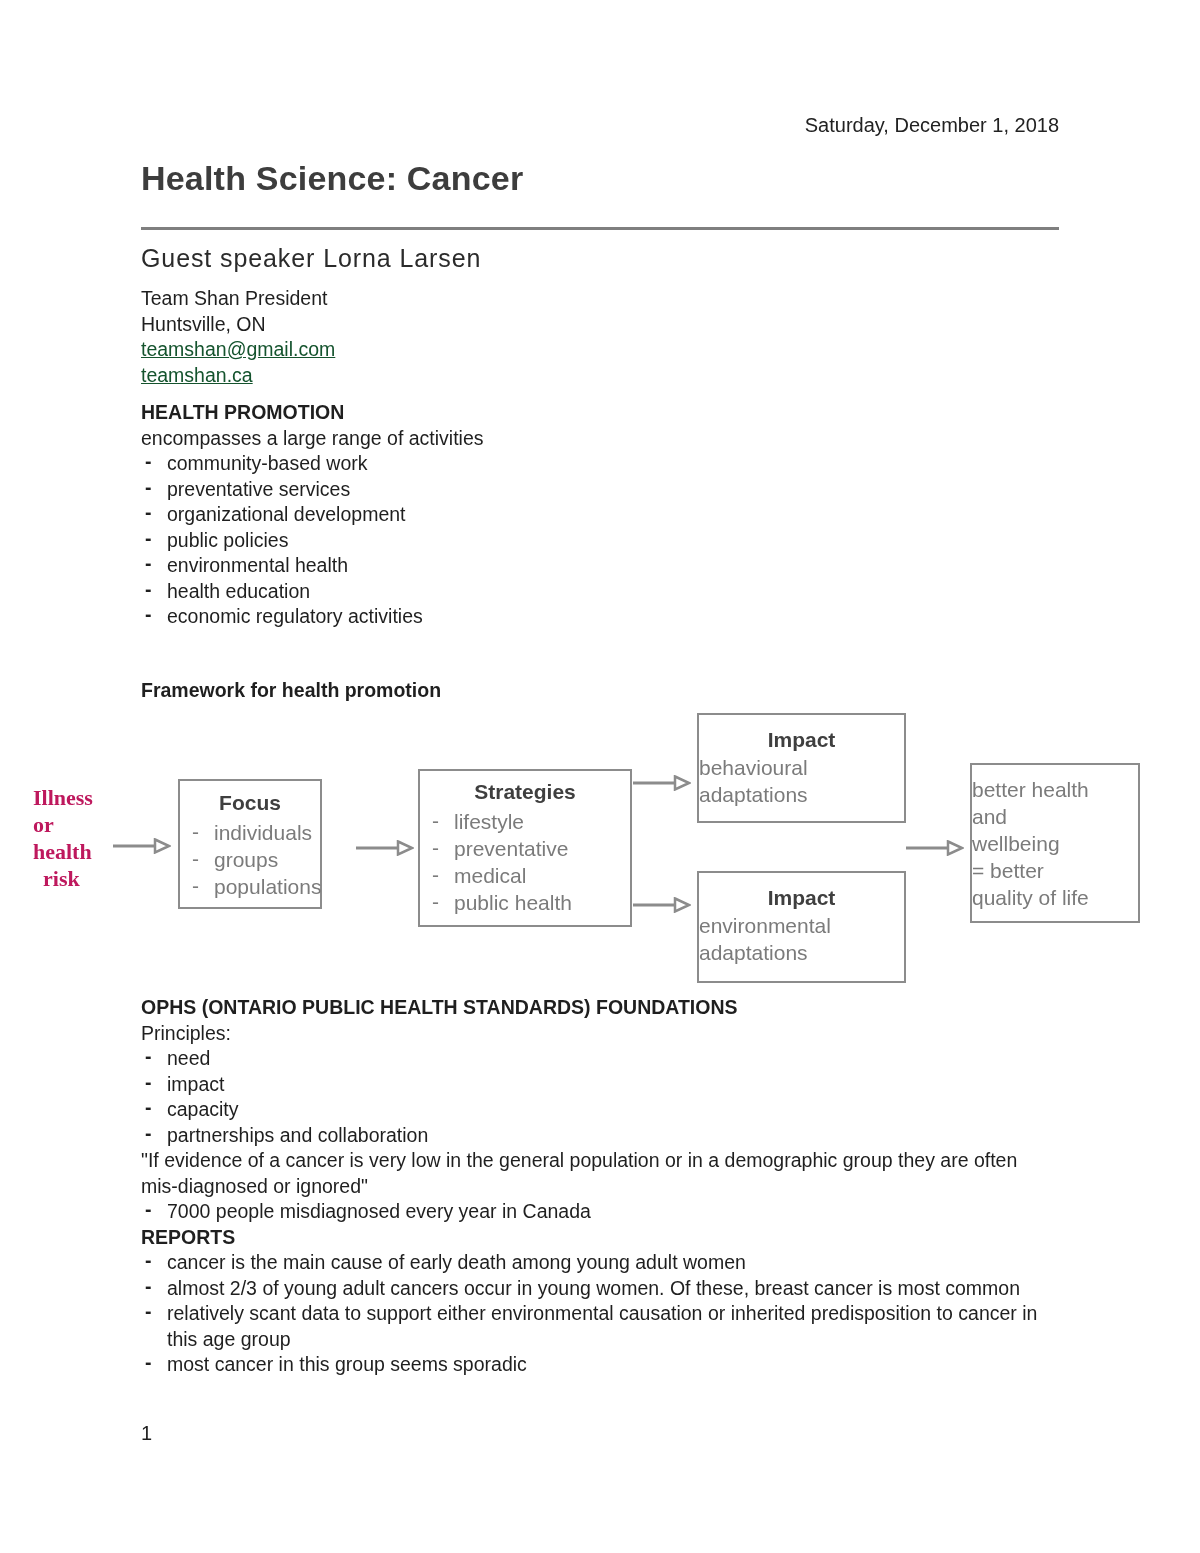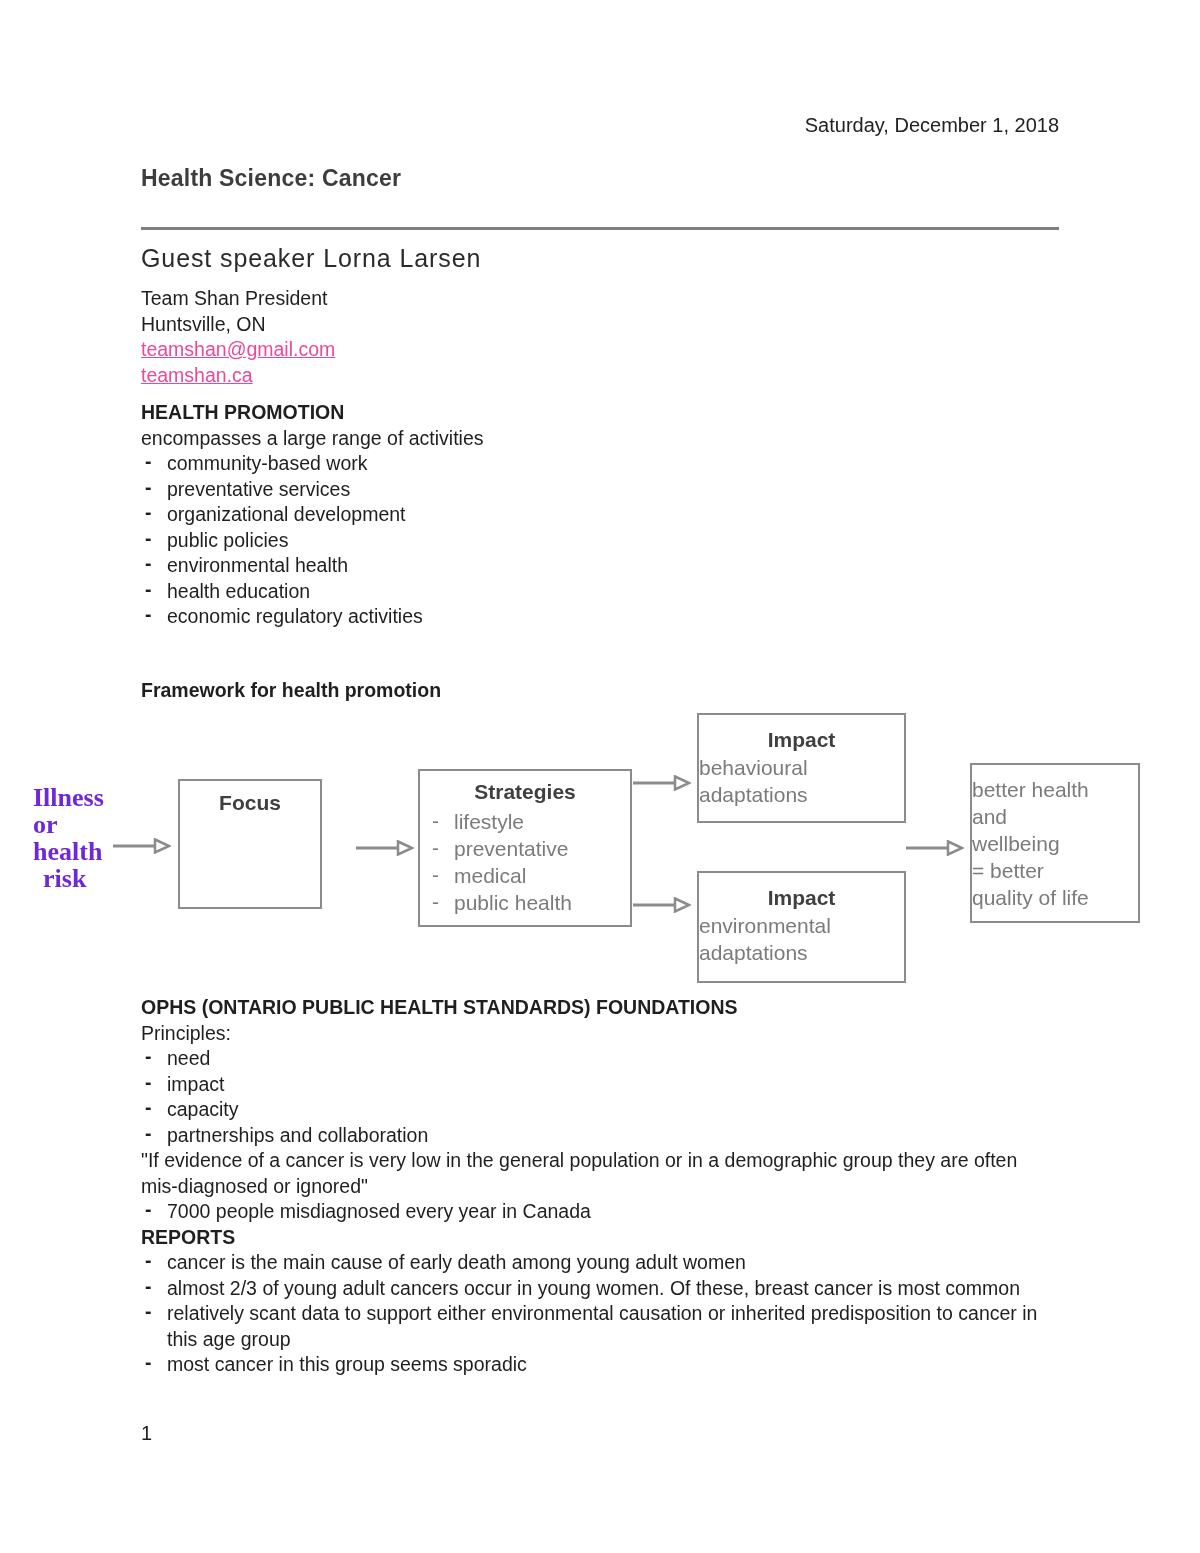--- a/index.html
+++ b/index.html
@@ -13,34 +13,34 @@
     box-sizing:border-box;
     padding:0 141px;
   }
   .date{
     margin-top:112px;
     text-align:right;
     font-size:20px;line-height:26px;color:#222;
   }
   .title{
     margin:20px 0 0 0;
-    font-size:23px;line-height:40px;
+    font-size:34px;line-height:40px;
     font-weight:bold;color:#3d3d3d;letter-spacing:.2px;
   }
   .rule{
     margin-top:29px;
     border:none;border-top:3px solid #7f7f7f;height:0;
   }
   .guest{
     margin:13px 0 0 0;
     font-size:25px;line-height:30px;font-weight:400;
     color:#2b2b2b;letter-spacing:.9px;
   }
   .contact{margin-top:13px;font-size:19.5px;line-height:25.5px;}
-  .link{text-decoration:underline;color:#ec4899;width:max-content;cursor:pointer;}
+  .link{text-decoration:underline;color:#14532d;width:max-content;cursor:pointer;}
   .sec-heading{font-weight:bold;font-size:19.5px;line-height:25.5px;}
   .hp-heading{margin-top:12px;}
   .body-line{font-size:19.5px;line-height:25.5px;}
   ul.dash-list{list-style:none;margin:0;padding:0;font-size:19.5px;line-height:25.5px;}
   ul.dash-list li{position:relative;padding-left:26px;}
   ul.dash-list li::before{content:"-";position:absolute;left:4px;top:-2px;font-weight:600;}
   .framework-heading{margin-top:48px;}
   
   .diagram{
     position:relative;
@@ -59,21 +59,21 @@
   .box-strategies{left:418px;top:58px;width:214px;height:158px;padding-top:7px;}
   .box-impact-top{left:697px;top:2px;width:209px;height:110px;padding-top:11px;}
   .box-impact-bottom{left:697px;top:160px;width:209px;height:112px;padding-top:11px;}
   .box-outcome{left:970px;top:52px;width:170px;height:160px;padding-top:11px;}
   ul.box-list{list-style:none;margin:2px 0 0 0;padding:0;font-size:21px;line-height:27px;}
   ul.box-list li{position:relative;padding-left:34px;}
   ul.box-list li::before{content:"-";position:absolute;left:12px;top:-1px;}
   .source-label{
     position:absolute;left:33px;top:73px;
     font-family:"Liberation Serif","DejaVu Serif",serif;
-    font-weight:700;font-size:26px;line-height:27px;color:#6d28d9;
+    font-weight:700;font-size:22px;line-height:27px;color:#be185d;
   }
   .source-label .l-risk{padding-left:10px;}
   .arrow{position:absolute;width:58px;height:16px;}
   .a1{left:113px;top:127px;}
   .a2{left:356px;top:129px;}
   .a3{left:633px;top:64px;}
   .a4{left:633px;top:186px;}
   .a5{left:906px;top:129px;}
   
   .ophs-heading{margin-top:12px;}
@@ -138,20 +138,25 @@
       <line x1="0" y1="8" x2="42" y2="8" stroke="#8c8c8c" stroke-width="3"></line>
       <polygon points="42,1.5 56,8 42,14.5" fill="#ffffff" stroke="#8c8c8c" stroke-width="2.5"></polygon>
     </svg>
     <svg class="arrow a5" viewBox="0 0 58 16">
       <line x1="0" y1="8" x2="42" y2="8" stroke="#8c8c8c" stroke-width="3"></line>
       <polygon points="42,1.5 56,8 42,14.5" fill="#ffffff" stroke="#8c8c8c" stroke-width="2.5"></polygon>
     </svg>
 
     <div class="dbox box-focus">
       <div class="dbox-title">Focus</div>
+      <ul class="box-list">
+        <li>individuals</li>
+        <li>groups</li>
+        <li>populations</li>
+      </ul>
     </div>
 
     <div class="dbox box-strategies">
       <div class="dbox-title">Strategies</div>
       <ul class="box-list">
         <li>lifestyle</li>
         <li>preventative</li>
         <li>medical</li>
         <li>public health</li>
       </ul>

